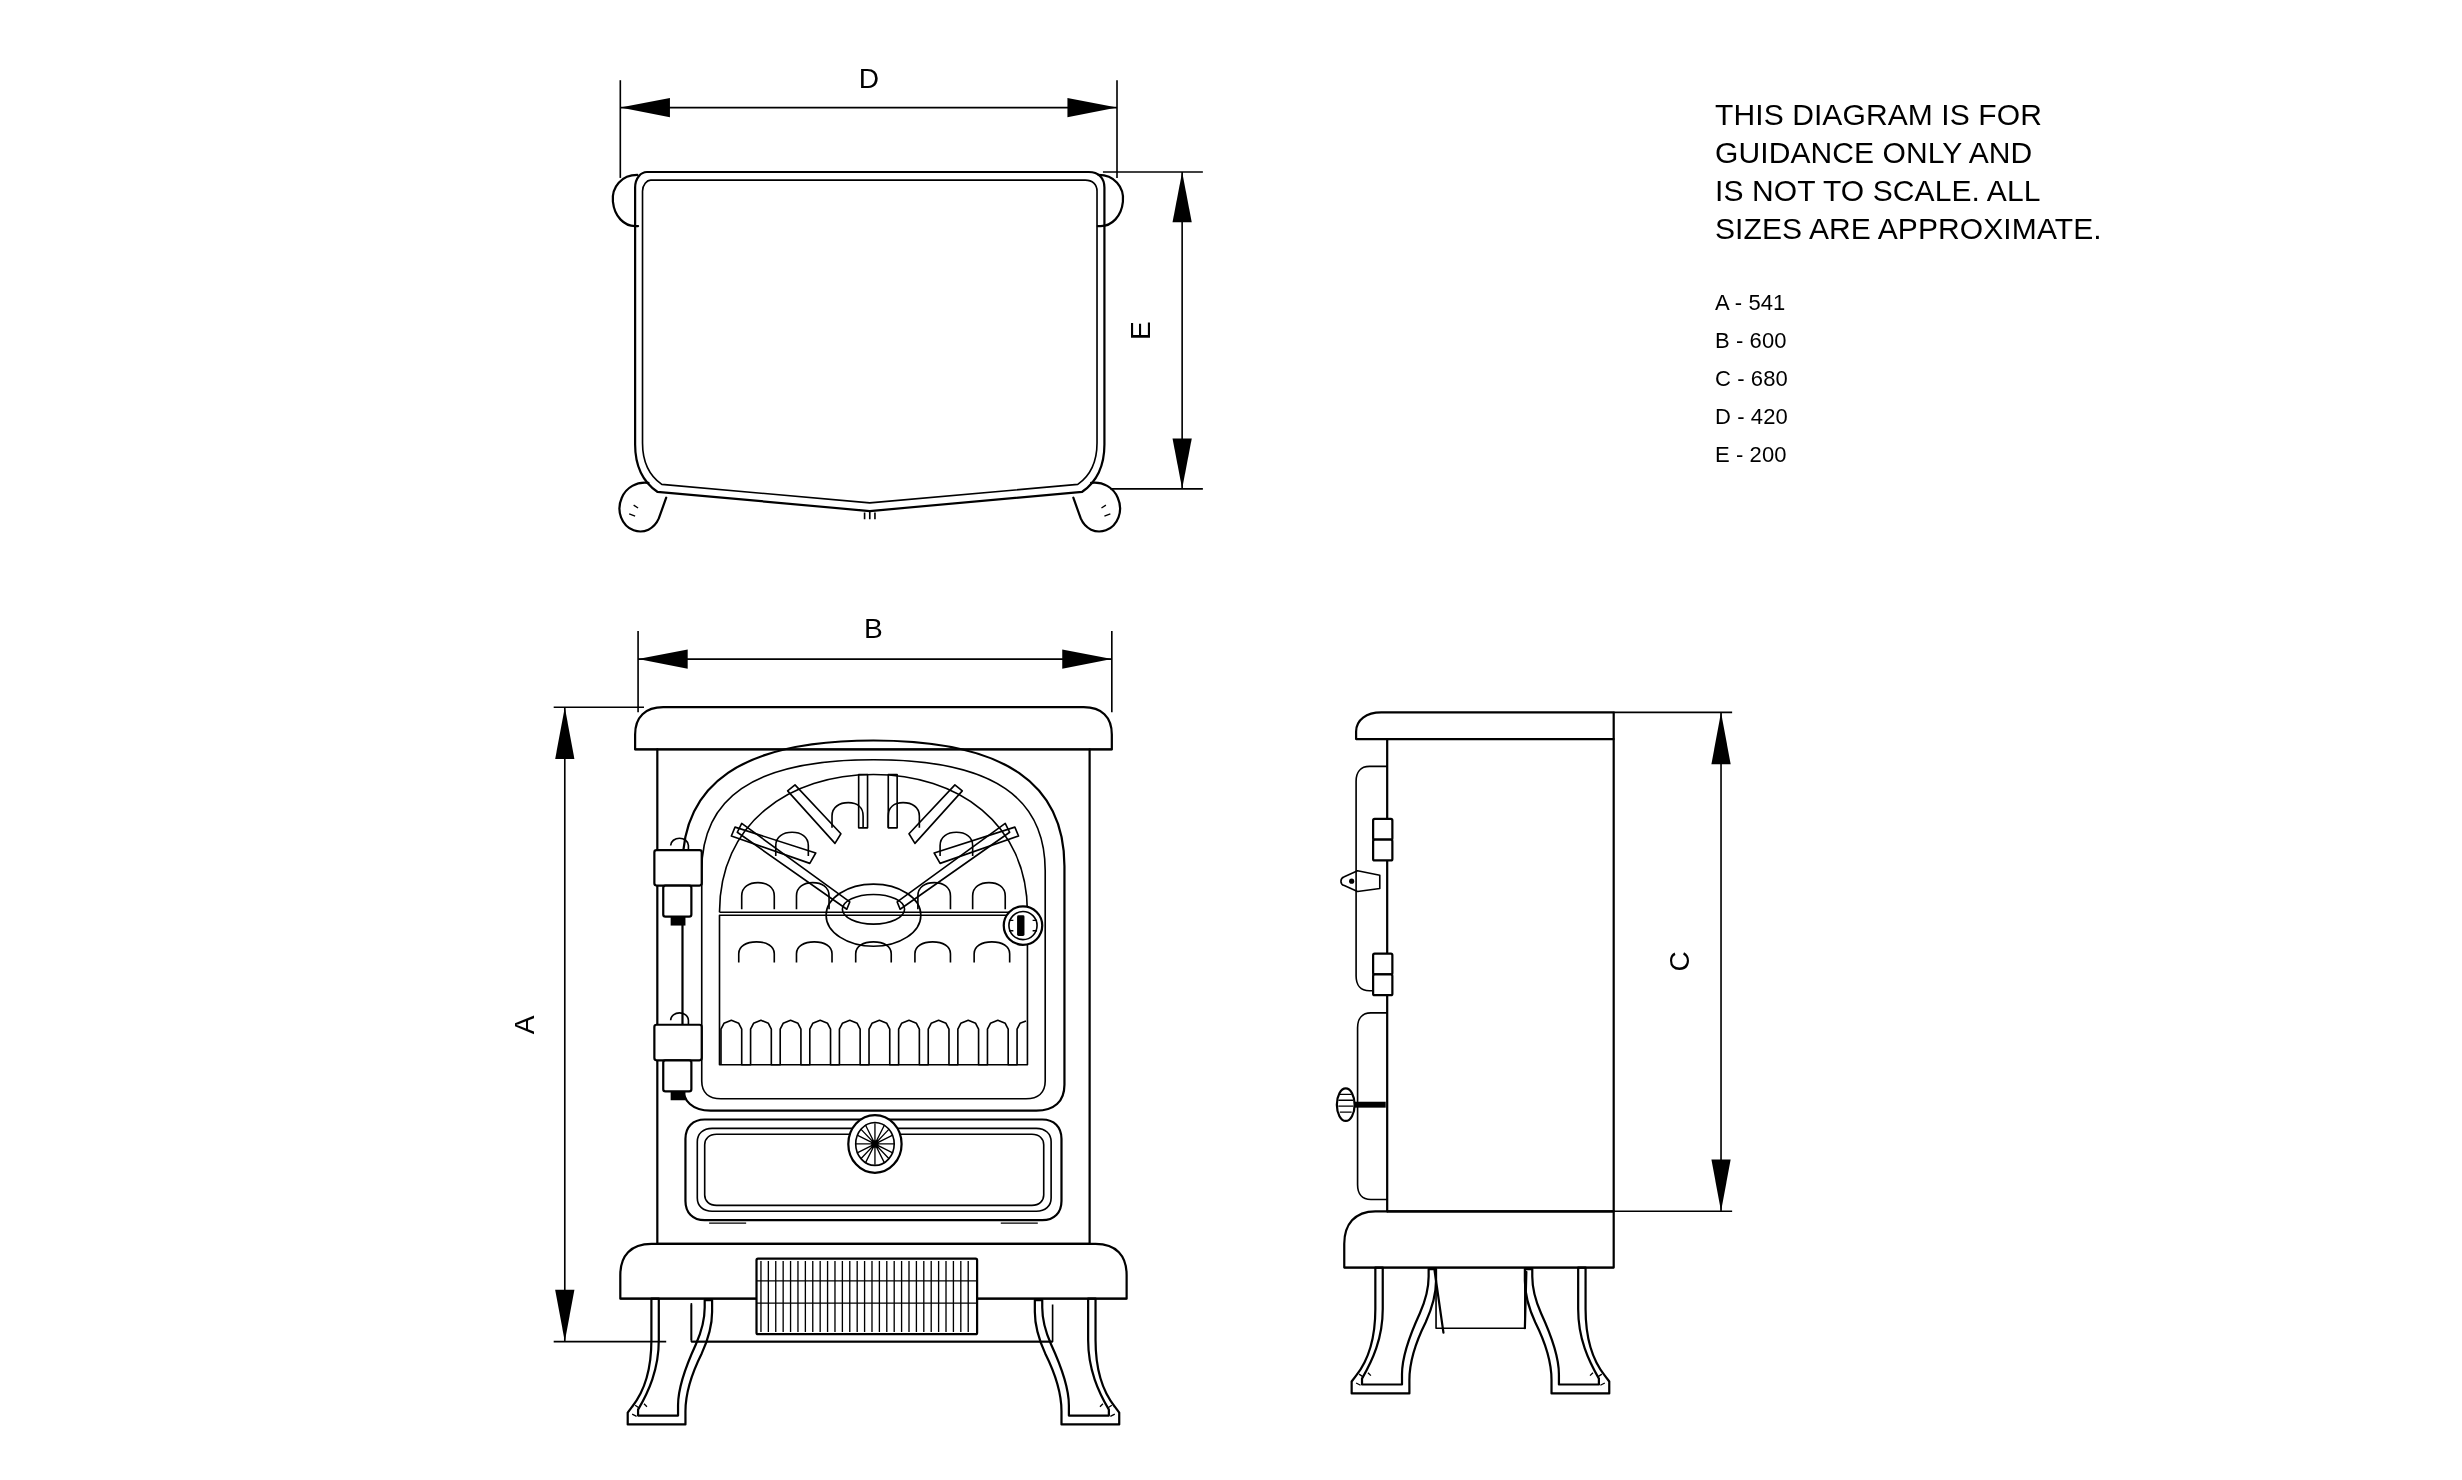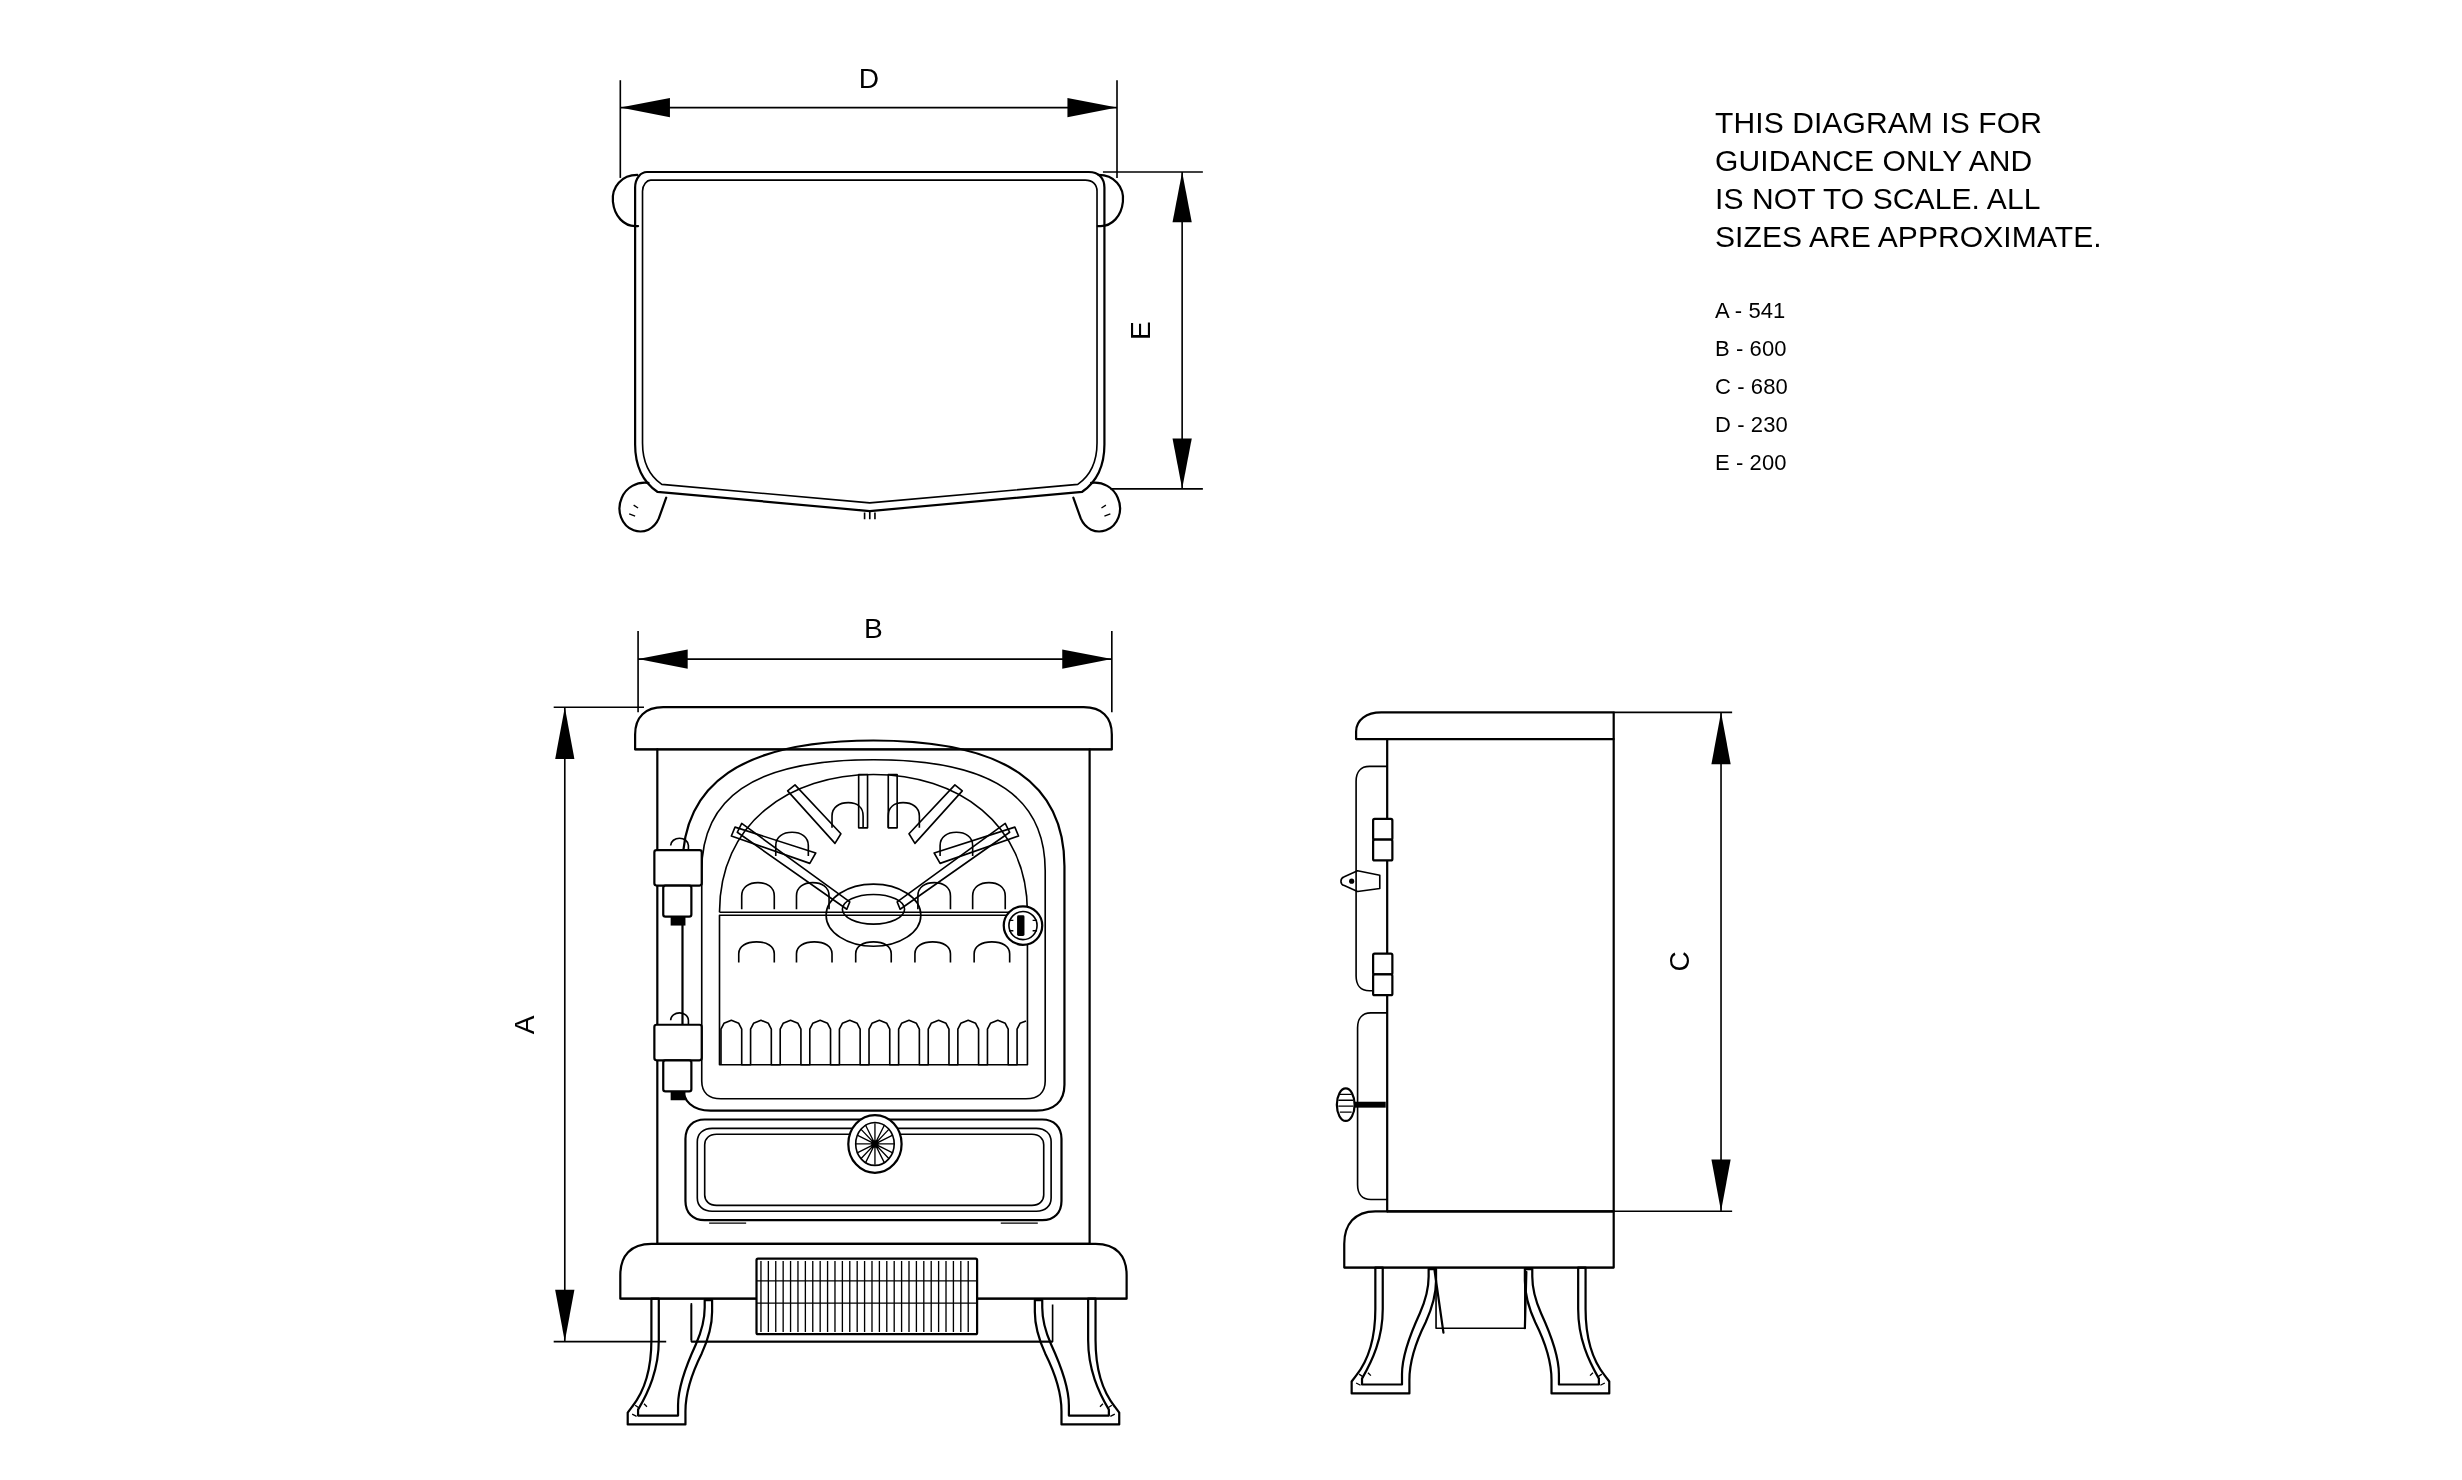--- a/index.html
+++ b/index.html
@@ -71,21 +71,21 @@
   .dimlabel {
     font-family: "Liberation Sans", sans-serif;
     font-size: 38px;
     fill: #000000;
     letter-spacing: 0.5px;
   }
   
   #note-block {
     position: absolute;
     left: 1715px;
-    top: 104px;
+    top: 96px;
     width: 489px;
   }
   #note-text {
     font-family: "Liberation Sans", sans-serif;
     font-size: 30px;
     line-height: 38px;
     color: #000000;
     white-space: pre-line;
     letter-spacing: 0.1px;
   }
@@ -561,19 +561,19 @@
 
   <div id="note-block">
     <div id="note-text">THIS DIAGRAM IS FOR
 GUIDANCE ONLY AND
 IS NOT TO SCALE. ALL
 SIZES ARE APPROXIMATE.</div>
     <div id="dim-list">
       <div class="dim-row">A - 541</div>
       <div class="dim-row">B - 600</div>
       <div class="dim-row">C - 680</div>
-      <div class="dim-row">D - 230</div>
+      <div class="dim-row">D - 420</div>
       <div class="dim-row">E - 200</div>
     </div>
   </div>
 
 </div>
 
 
 </body></html>

